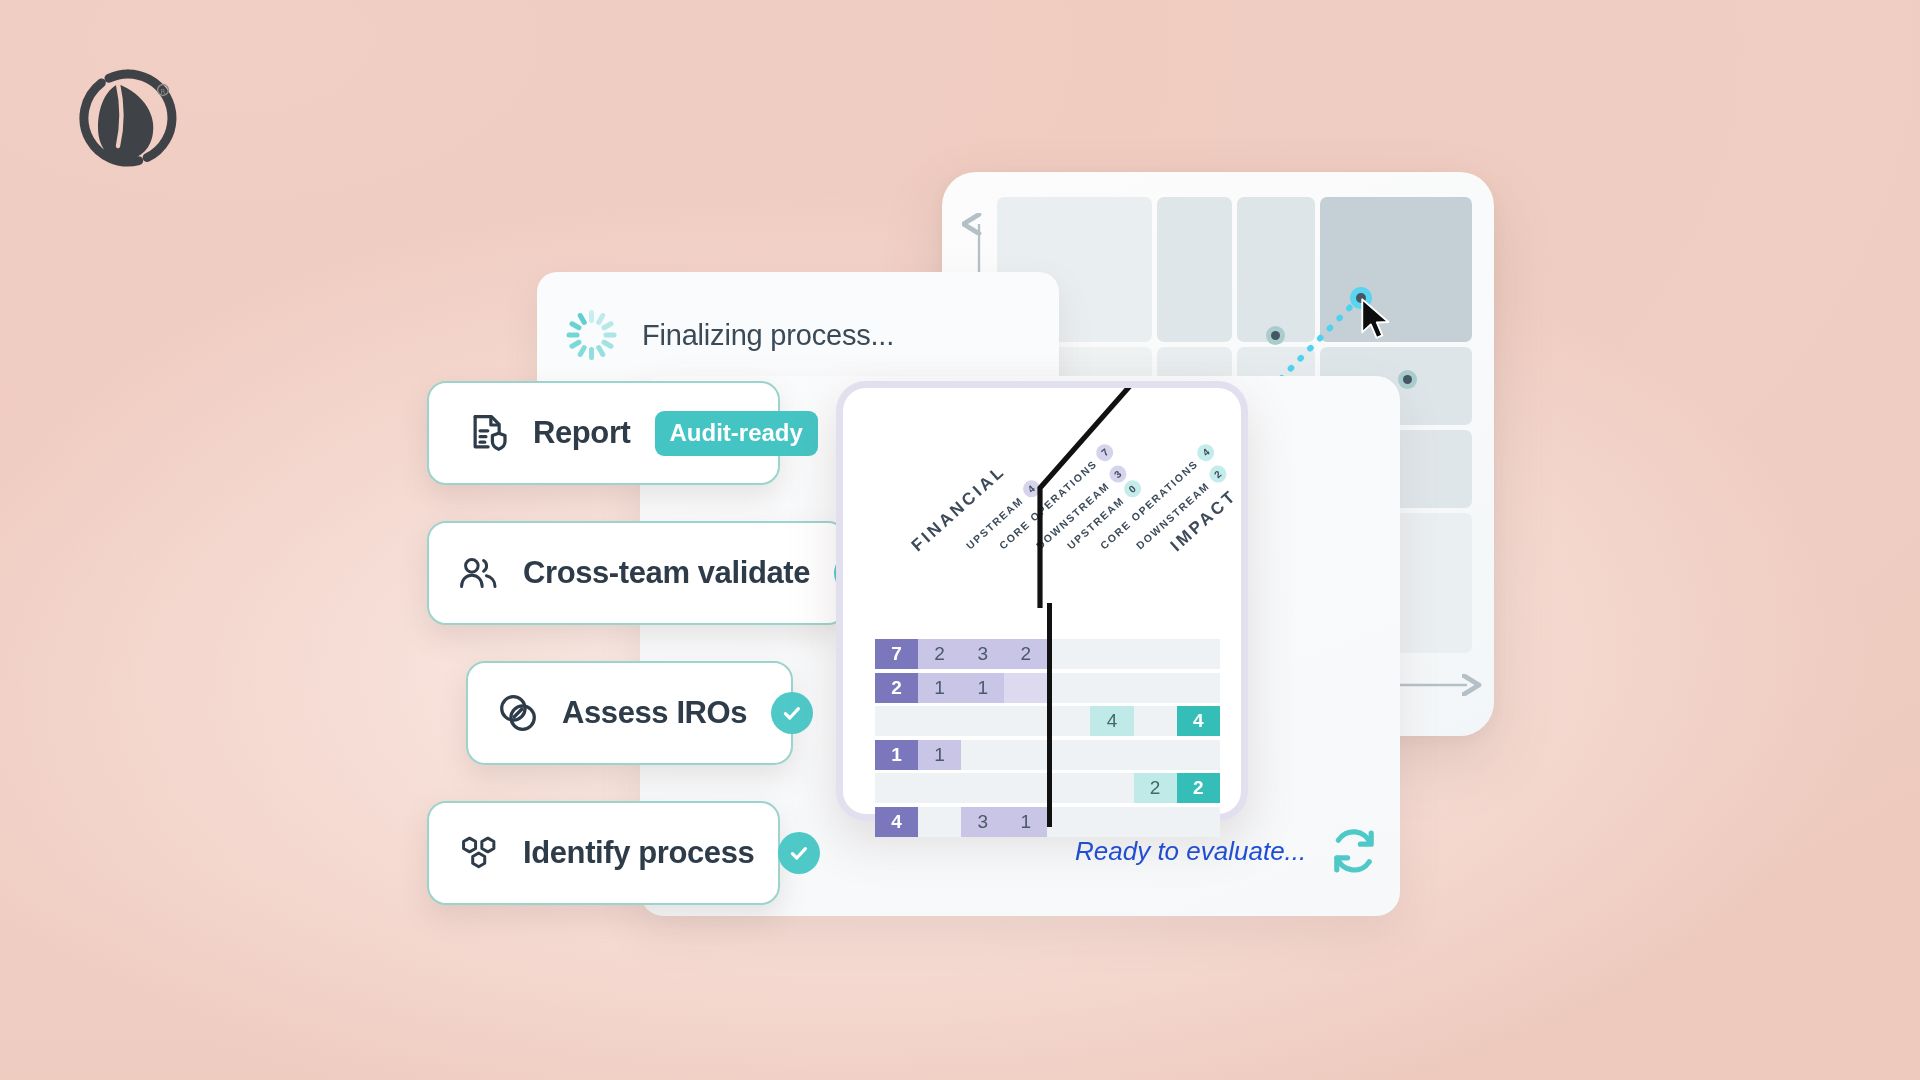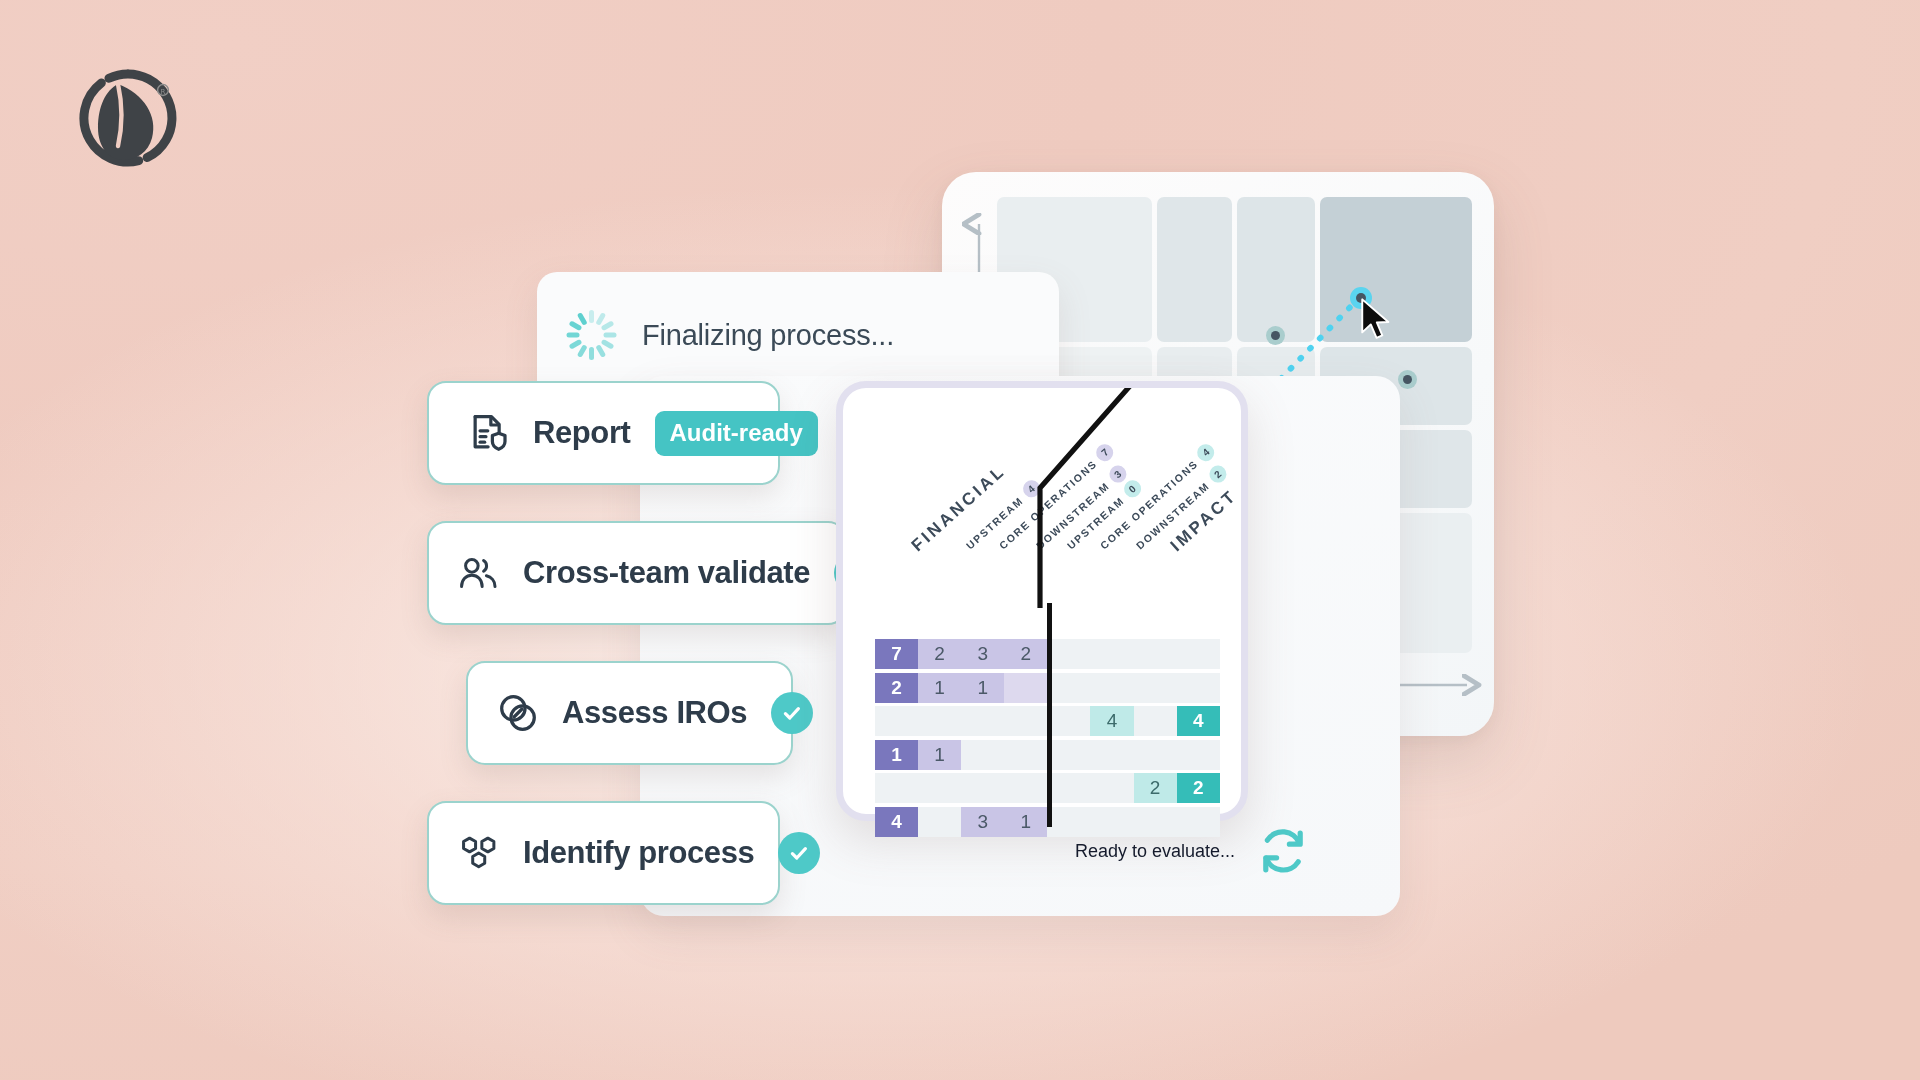--- a/index.html
+++ b/index.html
@@ -60,21 +60,21 @@
 
   
   #ghost-panel{
     position:absolute; left:640px; top:376px; width:760px; height:540px;
     background:linear-gradient(160deg,#fafbfc 0%,#f6f8fa 100%);
     border-radius:24px; box-shadow:0 18px 44px rgba(130,100,95,0.12);
   }
   #status-bar{
     position:absolute; left:1075px; top:825px; display:flex; align-items:center; gap:22px;
   }
-  #status-text{ font-size:18px; color:#0f172a; }
+  #status-text{ font-size:26px; color:#1d4ed8;font-style:italic; }
   #refresh-icon{ width:52px; height:52px; }
 
   
   .step-card{
     position:absolute; height:104px; border-radius:19px;
     background:#ffffff; border:2.5px solid #9bd3cd;
     box-shadow:0 12px 28px rgba(120,95,90,0.15);
     display:flex; align-items:center; padding-left:30px; gap:24px;
   }
   .step-label{ font-size:31px; font-weight:700; color:#2e3c4a; letter-spacing:-0.4px; white-space:nowrap;}

